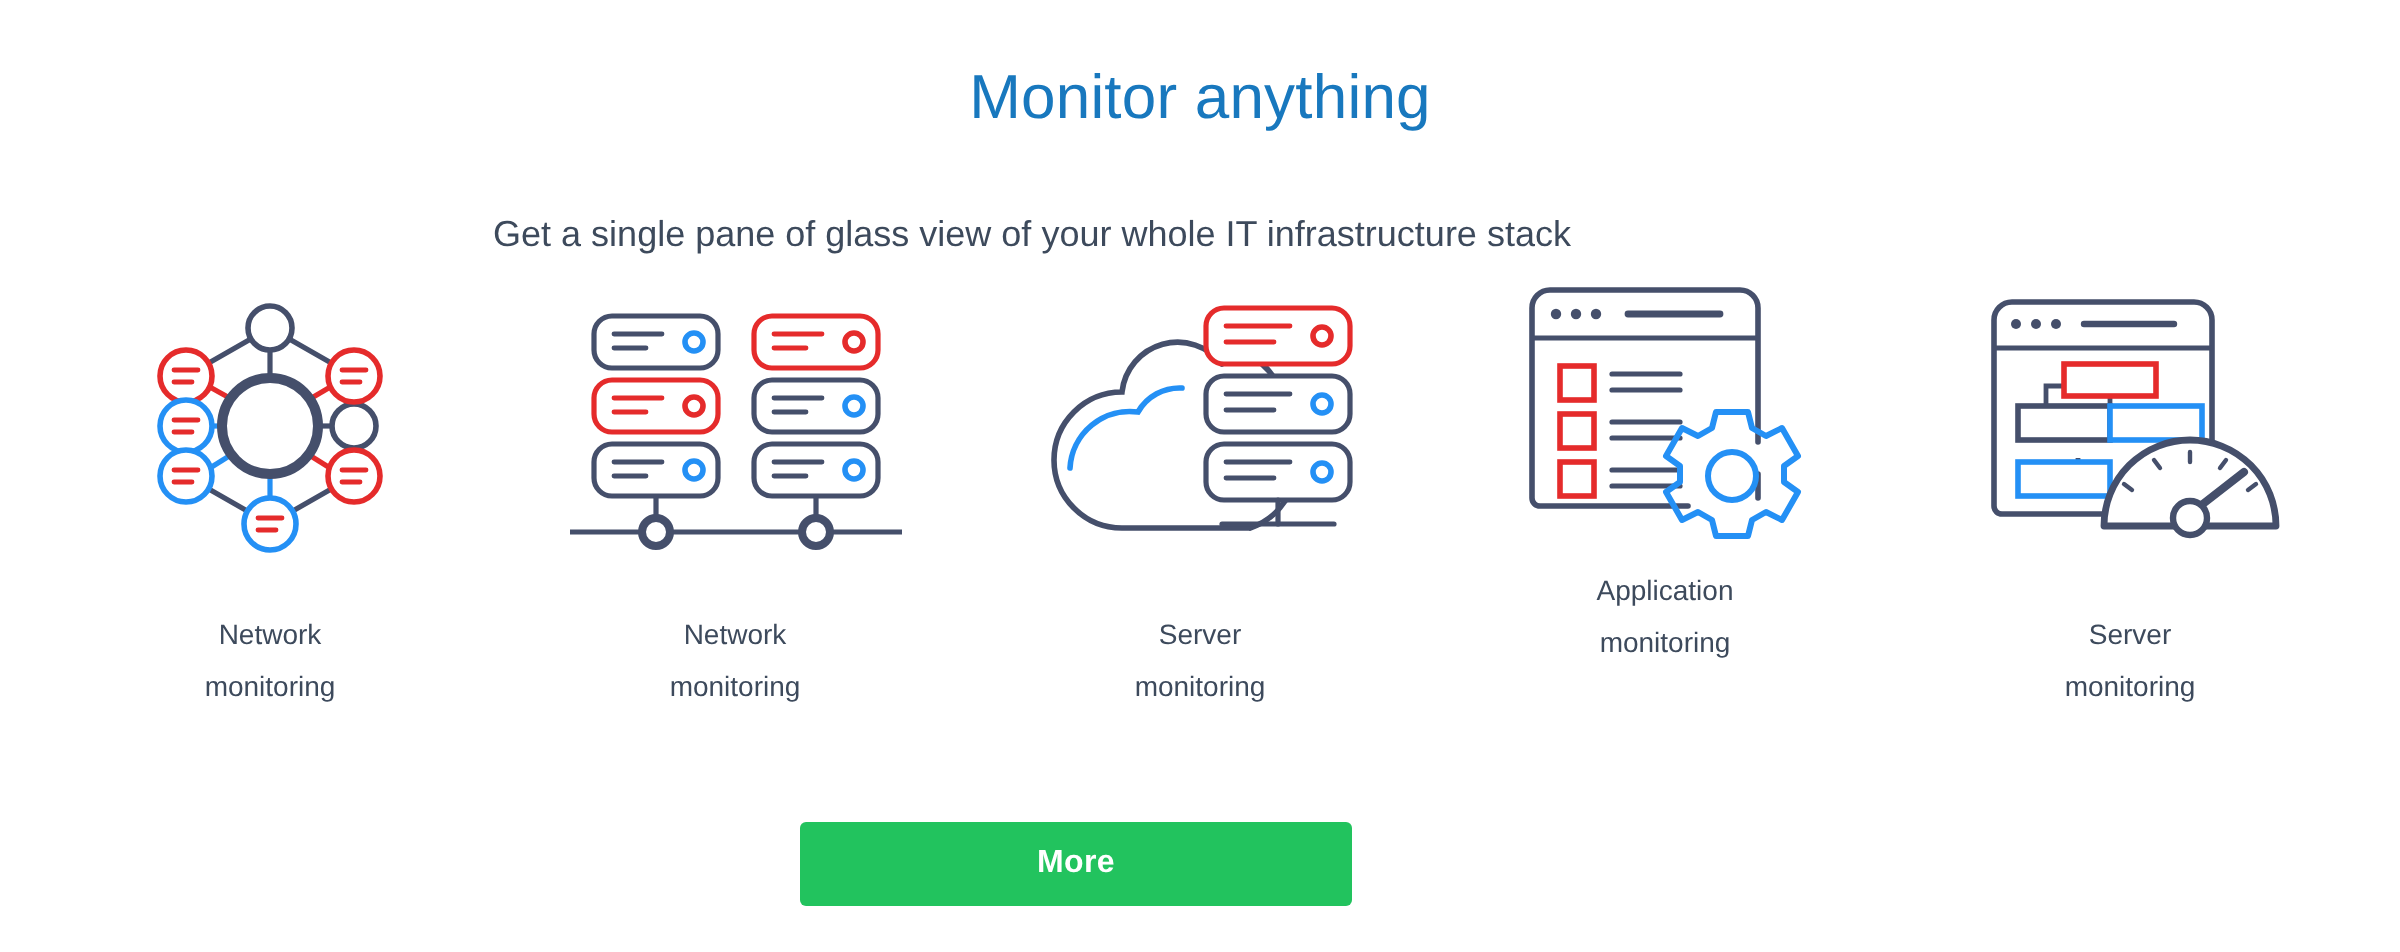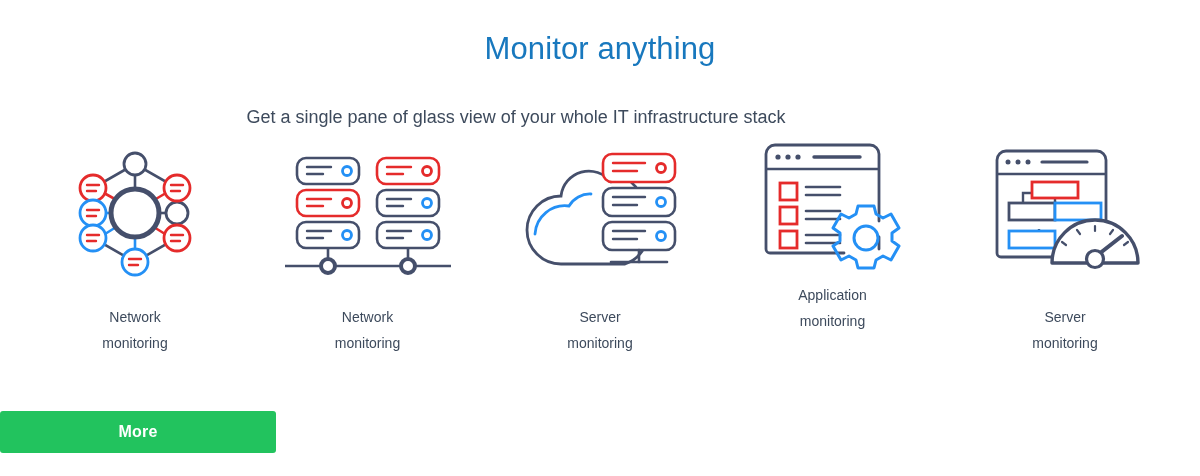--- a/index.html
+++ b/index.html
@@ -75,21 +75,21 @@
     color: #3d4a5c;
     max-width: 140px;
   }
   .card.app .card-label { margin-top: 6px; }
   .more-wrap {
     position: absolute;
     top: 411px;
     left: 0;
     width: 1076px;
     display: flex;
-    justify-content: flex-start;
+    justify-content: center;
   }
   .more-button {
     width: 276px;
     height: 42px;
     background: #22c35e;
     border: none;
     border-radius: 3px;
     color: #ffffff;
     font-family: "Liberation Sans", sans-serif;
     font-size: 16px;

